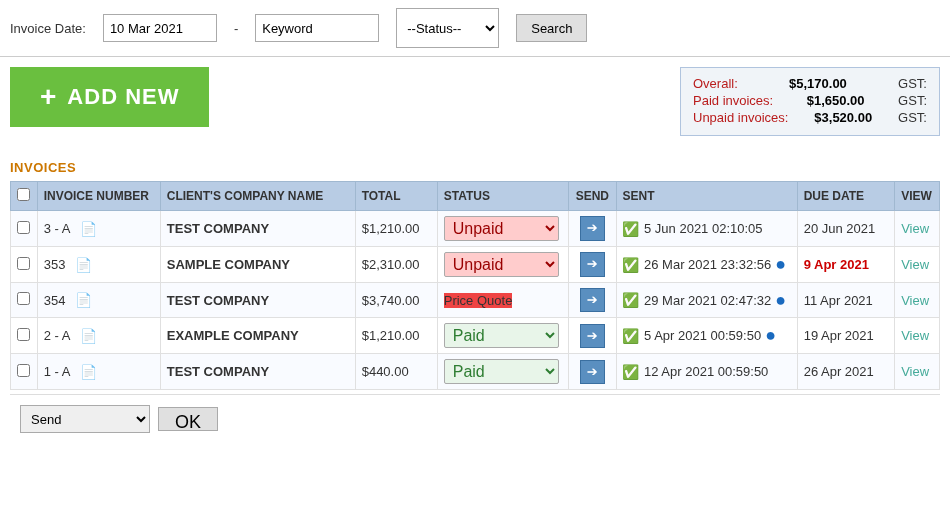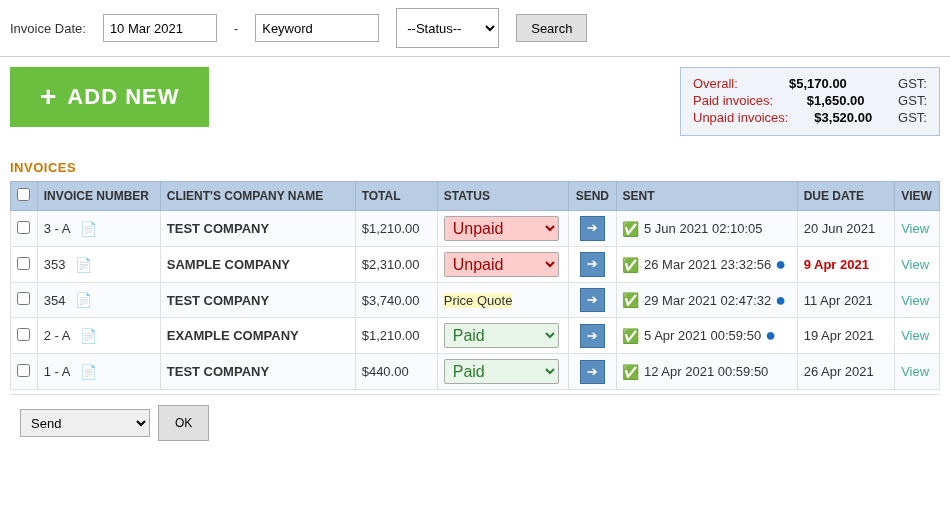--- a/index.html
+++ b/index.html
@@ -75,41 +75,41 @@
 
     .inv-number { display: flex; align-items: center; gap: 10px; }
     .pdf-icon { color: #cc0000; font-size: 14px; }
 
     .status-select {
       border: 1px solid #aaa; padding: 2px 4px; font-size: 16px;
       background: #fff; border-radius: 2px;
     }
     .status-unpaid { background: #ffcccc; color: #900; }
     .status-paid { background: #e8f5e9; color: #2e7d32; }
-    .status-quote { background: #fef9c3; color: #333; }
+    .status-quote { background: #ef4444; color: #333; }
 
     .send-btn {
       background: #5a8fc0; border: 1px solid #3a6fa0;
       color: #fff; padding: 2px 6px; cursor: pointer; font-size: 13px;
       display: inline-block; line-height: 1.4;
     }
 
     .sent-cell { display: flex; align-items: center; gap: 4px; white-space: nowrap; }
     .check-icon { color: #4caf50; font-size: 14px; }
     .blue-dot { color: #1a6abf; font-size: 18px; display: inline-block; }
 
     .due-date-red { color: #cc0000; font-weight: bold; }
     .due-date-normal { color: #333; }
 
     .view-link { color: #4a9; text-decoration: none; cursor: pointer; font-weight: normal; }
 
     
     .bottom-bar { display: flex; align-items: center; gap: 8px; padding: 10px 10px; border-top: 1px solid #ddd; margin-top: 4px; }
     .bottom-bar select { border: 1px solid #aaa; padding: 4px 6px; font-size: 13px; height: 28px; width: 130px; }
-    .ok-btn { background: #e0e0e0; border: 1px solid #aaa; padding: 4px 16px; font-size: 12px; height: 36px; cursor: pointer; }
+    .ok-btn { background: #e0e0e0; border: 1px solid #aaa; padding: 4px 16px; font-size: 18px; height: 24px; cursor: pointer; }
   </style>
 </head>
 <body>
 
 <div class="filter-bar">
   <label>Invoice Date:</label>
   <input type="text" class="date-input" value="10 Mar 2021" style="">
   <span class="dash">-</span>
   <input type="text" class="keyword-input" value="Keyword" style="">
   <select>

